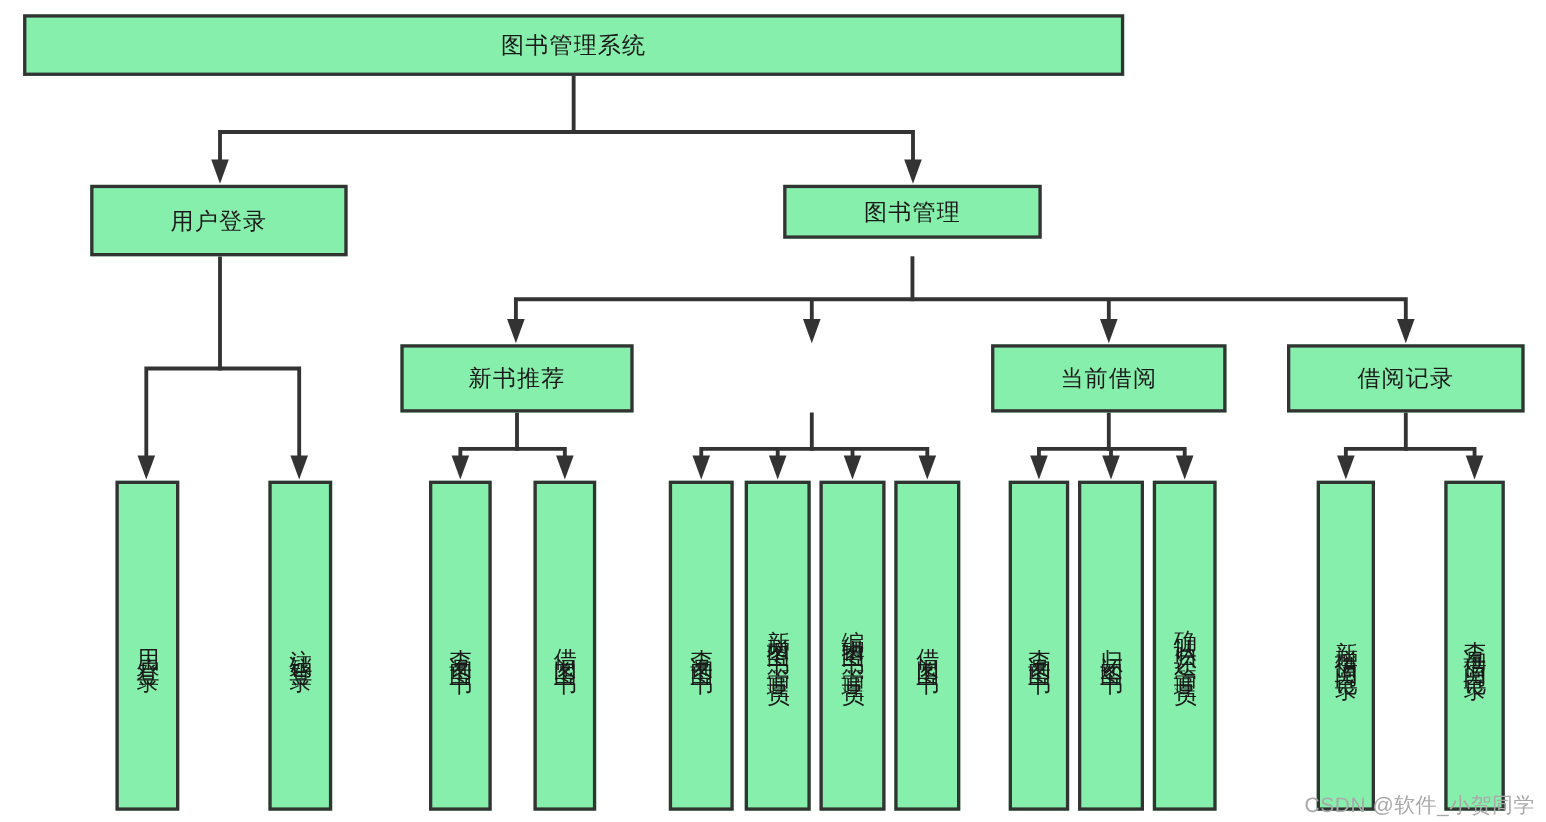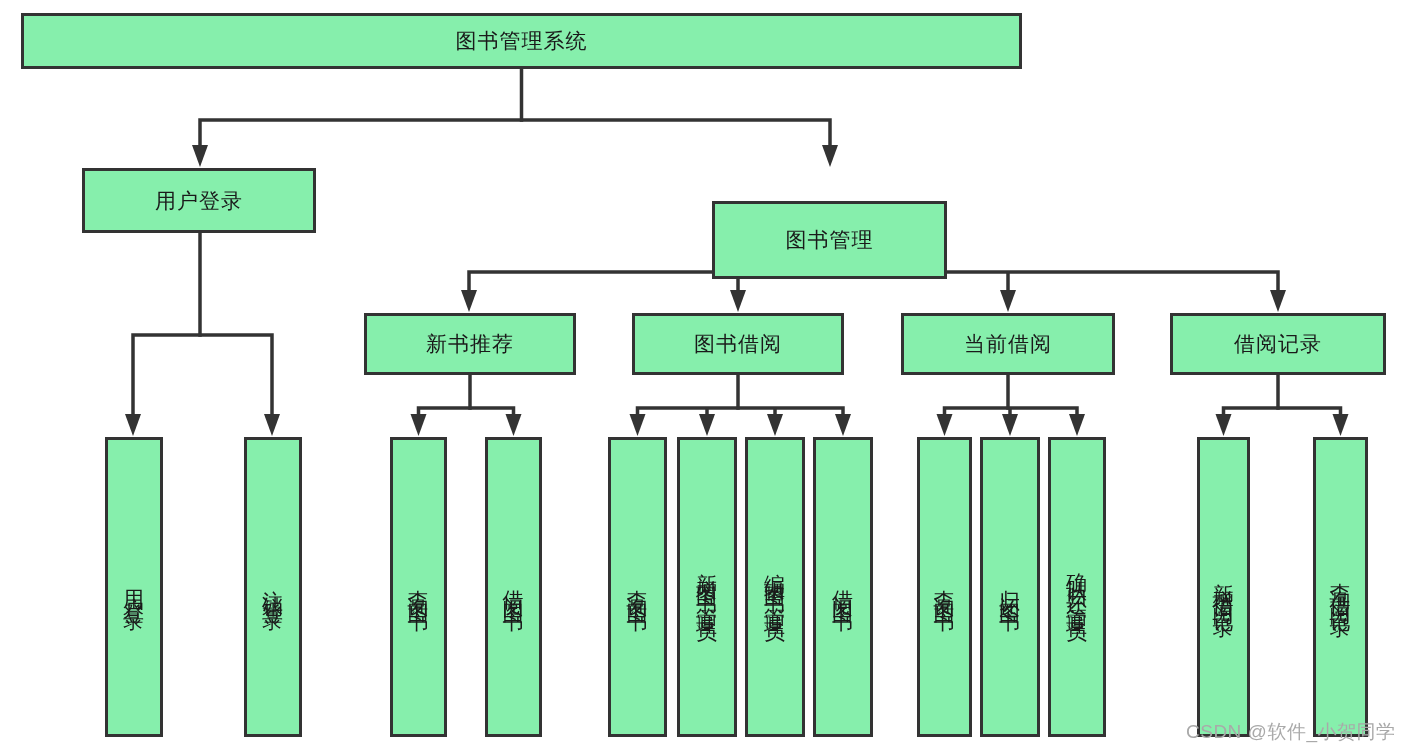--- a/index.html
+++ b/index.html
@@ -105,29 +105,26 @@
     </g>
   </svg>
 
   <div class="node h" style="left:21px;top:13px;width:1001px;height:56px;">
     <span>图书管理系统</span>
   </div>
 
   <div class="node h" style="left:82px;top:168px;width:234px;height:65px;">
     <span>用户登录</span>
   </div>
-  <div class="node h" style="left:712px;top:168px;width:235px;height:78px;margin-top:33px;">
+  <div class="node h" style="left:712px;top:168px;width:235px;height:49px;">
     <span>图书管理</span>
   </div>
 
   <div class="node h" style="left:364px;top:313px;width:212px;height:62px;text-align:center;">
     <span>新书推荐</span>
-  </div>
-  <div class="node h" style="left:632px;top:313px;width:212px;height:62px;">
-    <span>图书借阅</span>
   </div>
   <div class="node h" style="left:901px;top:313px;width:214px;height:62px;text-align:right;">
     <span>当前借阅</span>
   </div>
   <div class="node h" style="left:1170px;top:313px;width:216px;height:62px;">
     <span>借阅记录</span>
   </div>
 
   <div class="node leaf" style="left:105px;top:437px;width:58px;height:300px;">
     <span>用户登录</span>

